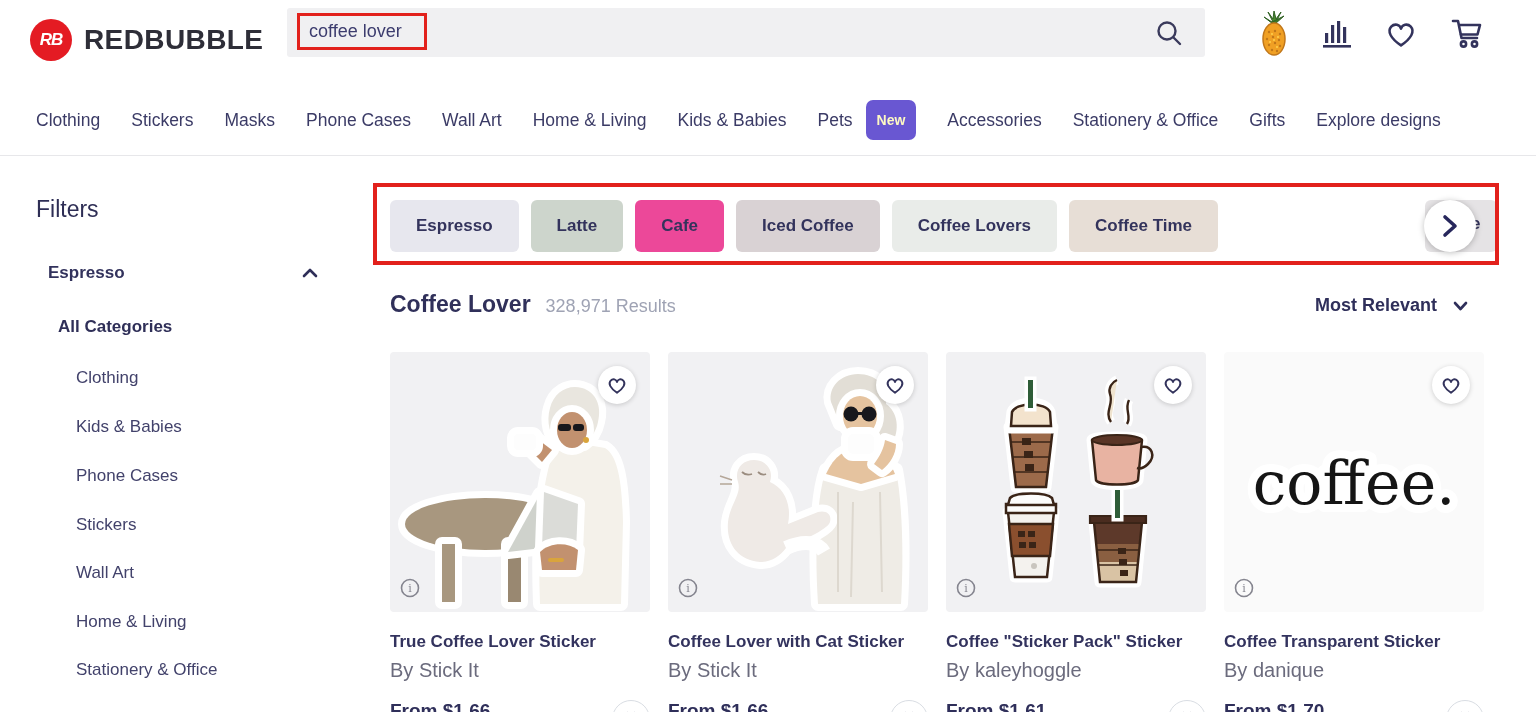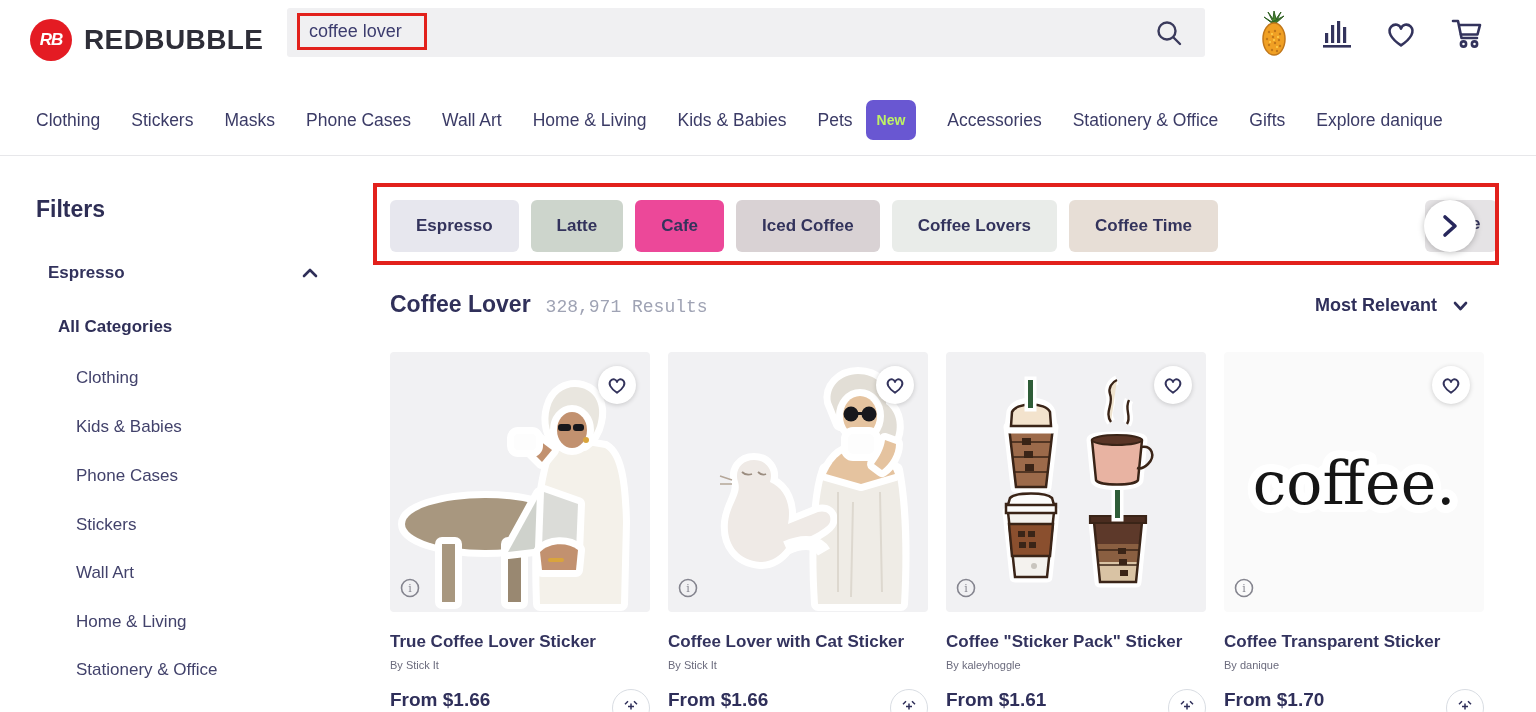--- a/index.html
+++ b/index.html
@@ -16,53 +16,53 @@
   .search-bar { position:absolute; left:287px; top:8px; width:918px; height:49px; background:#f0f0f2; border-radius:3px; }
   .search-text { position:absolute; left:22px; top:13px; font-size:18px; color:#3c3c6e; }
   .search-icon { position:absolute; left:868px; top:11px; }
   .ann-search { position:absolute; left:297px; top:13px; width:130px; height:37px; border:3px solid #e2211c; }
   .hdr-icons { position:absolute; left:1258px; top:0; height:66px; display:flex; align-items:center; gap:32px; }
   .icon-btn { display:flex; align-items:center; justify-content:center; cursor:pointer; }
 
   
   .nav { position:absolute; left:36px; top:100px; height:40px; display:flex; align-items:center; gap:31px; }
   .nav-item { font-size:17.5px; color:#3b3b66; white-space:nowrap; cursor:pointer; display:flex; align-items:center; gap:13px; }
-  .new-badge { background:#6957d2; color:#bef264; font-size:14px; font-weight:600; border-radius:7px; padding:12px 11px; }
+  .new-badge { background:#6957d2; color:#fef9c3; font-size:14px; font-weight:600; border-radius:7px; padding:12px 11px; }
   .nav-divider { position:absolute; left:0; top:155px; width:1536px; height:1px; background:#e7e7ea; }
 
   
-  .filters-title { position:absolute; left:36px; top:196px; font-size:23px; font-weight:700; color:#2e2e55; }
+  .filters-title { position:absolute; left:36px; top:196px; font-size:23px; font-weight:400; color:#2e2e55; }
   .cat-header { position:absolute; left:48px; top:263px; width:270px; display:flex; justify-content:space-between; align-items:center; cursor:pointer; }
   .cat-label { font-size:17px; font-weight:700; color:#32325c; }
   .all-cats { position:absolute; left:58px; top:317px; font-size:17px; font-weight:700; color:#2f2f58; cursor:pointer; }
   .side-item { position:absolute; left:76px; font-size:17px; color:#42426b; cursor:pointer; }
 
   
   .ann-chips { position:absolute; left:373px; top:183px; width:1126px; height:82px; border:4px solid #e2211c; }
   .chips-row { position:absolute; left:390px; top:200px; display:flex; gap:12px; }
   .chip { height:52px; line-height:52px; padding:0 26px; border-radius:6px; font-size:17px; font-weight:600; color:#33335c; white-space:nowrap; cursor:pointer; }
   .chip-partial { position:absolute; left:1425px; top:200px; width:72px; height:52px; border-radius:6px; }
   .chip-frag { position:absolute; left:1471px; top:214px; font-size:17px; font-weight:600; color:#33335c; }
   .next-btn { position:absolute; left:1424px; top:200px; width:52px; height:52px; border-radius:50%; background:#fff; box-shadow:0 1px 6px rgba(0,0,0,0.25); display:flex; align-items:center; justify-content:center; cursor:pointer; }
 
   
   .results-head { position:absolute; left:390px; top:291px; display:flex; align-items:baseline; gap:15px; }
   .results-title { font-size:23px; font-weight:700; color:#30305a; }
-  .results-count { font-size:18px; color:#9fa3b4;font-family:Liberation Mono, monospace; }
+  .results-count { font-size:18px; color:#9fa3b4; }
   .sort-wrap { position:absolute; left:1315px; top:295px; display:flex; align-items:center; gap:16px; cursor:pointer; }
   .sort-label { font-size:18px; font-weight:700; color:#2f2f5a; }
 
   
   .card { position:absolute; top:352px; width:260px; }
   .card-img { position:relative; width:260px; height:260px; border-radius:4px; background:#f1f1f3; overflow:hidden; }
   .card-img.white { background:#fafafa; }
   .fav-btn { position:absolute; top:14px; right:14px; width:38px; height:38px; border-radius:50%; background:#fff; box-shadow:0 1px 5px rgba(0,0,0,0.18); display:flex; align-items:center; justify-content:center; cursor:pointer; }
   .info-ic { position:absolute; left:10px; bottom:10px; cursor:pointer; }
   .card-title { margin-top:20px; font-size:17px; font-weight:700; color:#33335e; white-space:nowrap; }
-  .card-artist { margin-top:7px; font-size:11px; color:#6b6b7d; }
+  .card-artist { margin-top:7px; font-size:20px; color:#6b6b7d; }
   .price-row { margin-top:18px; display:flex; justify-content:space-between; align-items:flex-start; }
   .card-price { font-size:19px; font-weight:700; color:#2f2f5a; }
   .mini-cta { width:38px; height:38px; border-radius:50%; border:1.5px solid #d9dde3; background:#fff; display:flex; align-items:center; justify-content:center; cursor:pointer; }
 </style>
 </head>
 <body>
 
 <div class="canvas">
 
   <div class="header">
@@ -147,21 +147,21 @@
     <span class="nav-item">Wall Art</span>
     <span class="nav-item">Home &amp; Living</span>
     <span class="nav-item">Kids &amp; Babies</span>
     <span class="nav-item">
       <span>Pets</span>
       <span class="new-badge">New</span>
     </span>
     <span class="nav-item">Accessories</span>
     <span class="nav-item">Stationery &amp; Office</span>
     <span class="nav-item">Gifts</span>
-    <span class="nav-item">Explore danique</span>
+    <span class="nav-item">Explore designs</span>
   </div>
   <div class="nav-divider"></div>
 
   <div class="filters-title">Filters</div>
   <div class="cat-header">
     <span class="cat-label">Espresso</span>
     <span>
       <svg width="16" height="10" viewBox="0 0 16 10" fill="none" stroke="#2f2f58" stroke-width="2.6" stroke-linecap="round" stroke-linejoin="round">
           <path d="M2 8 L8 2 L14 8"></path>
         </svg>

